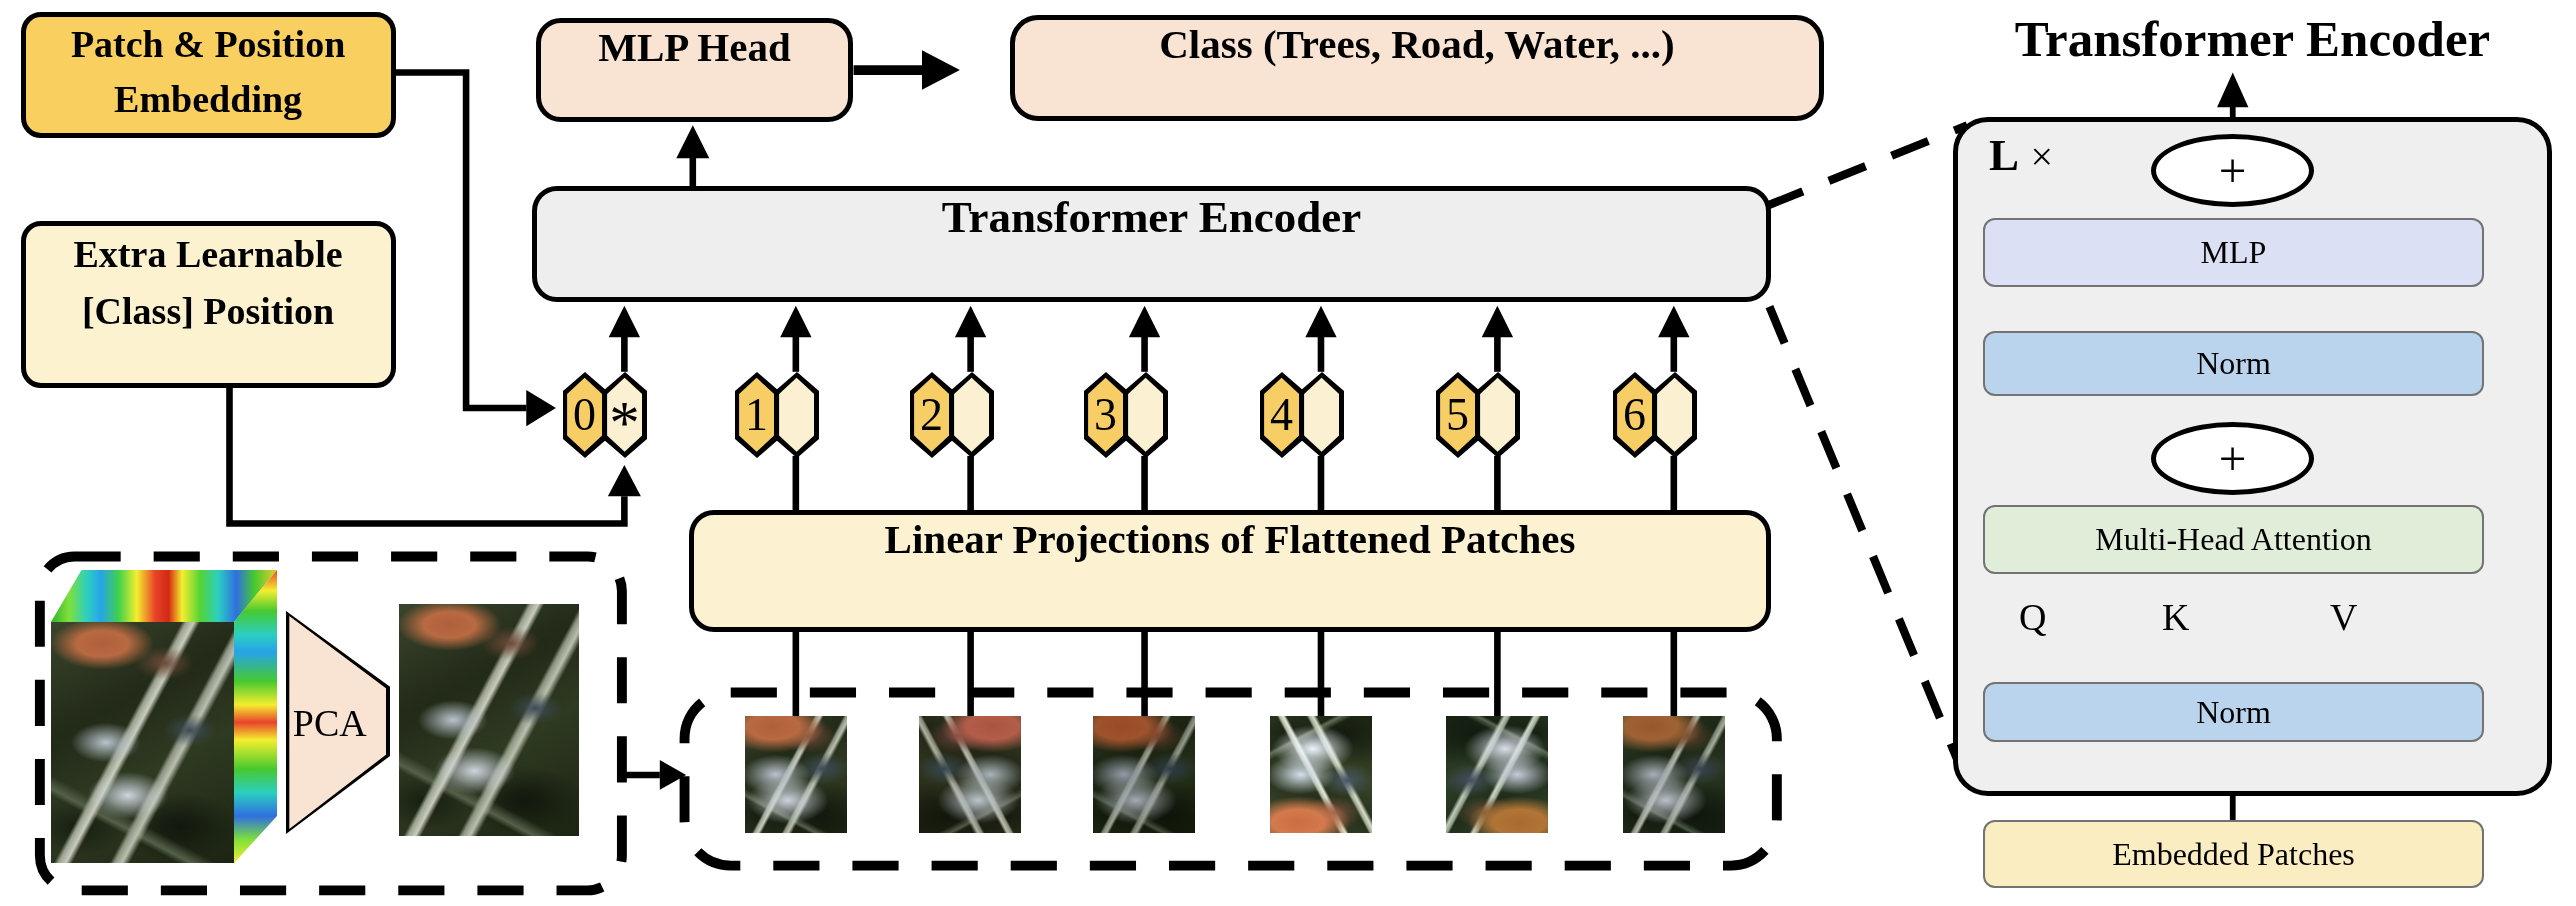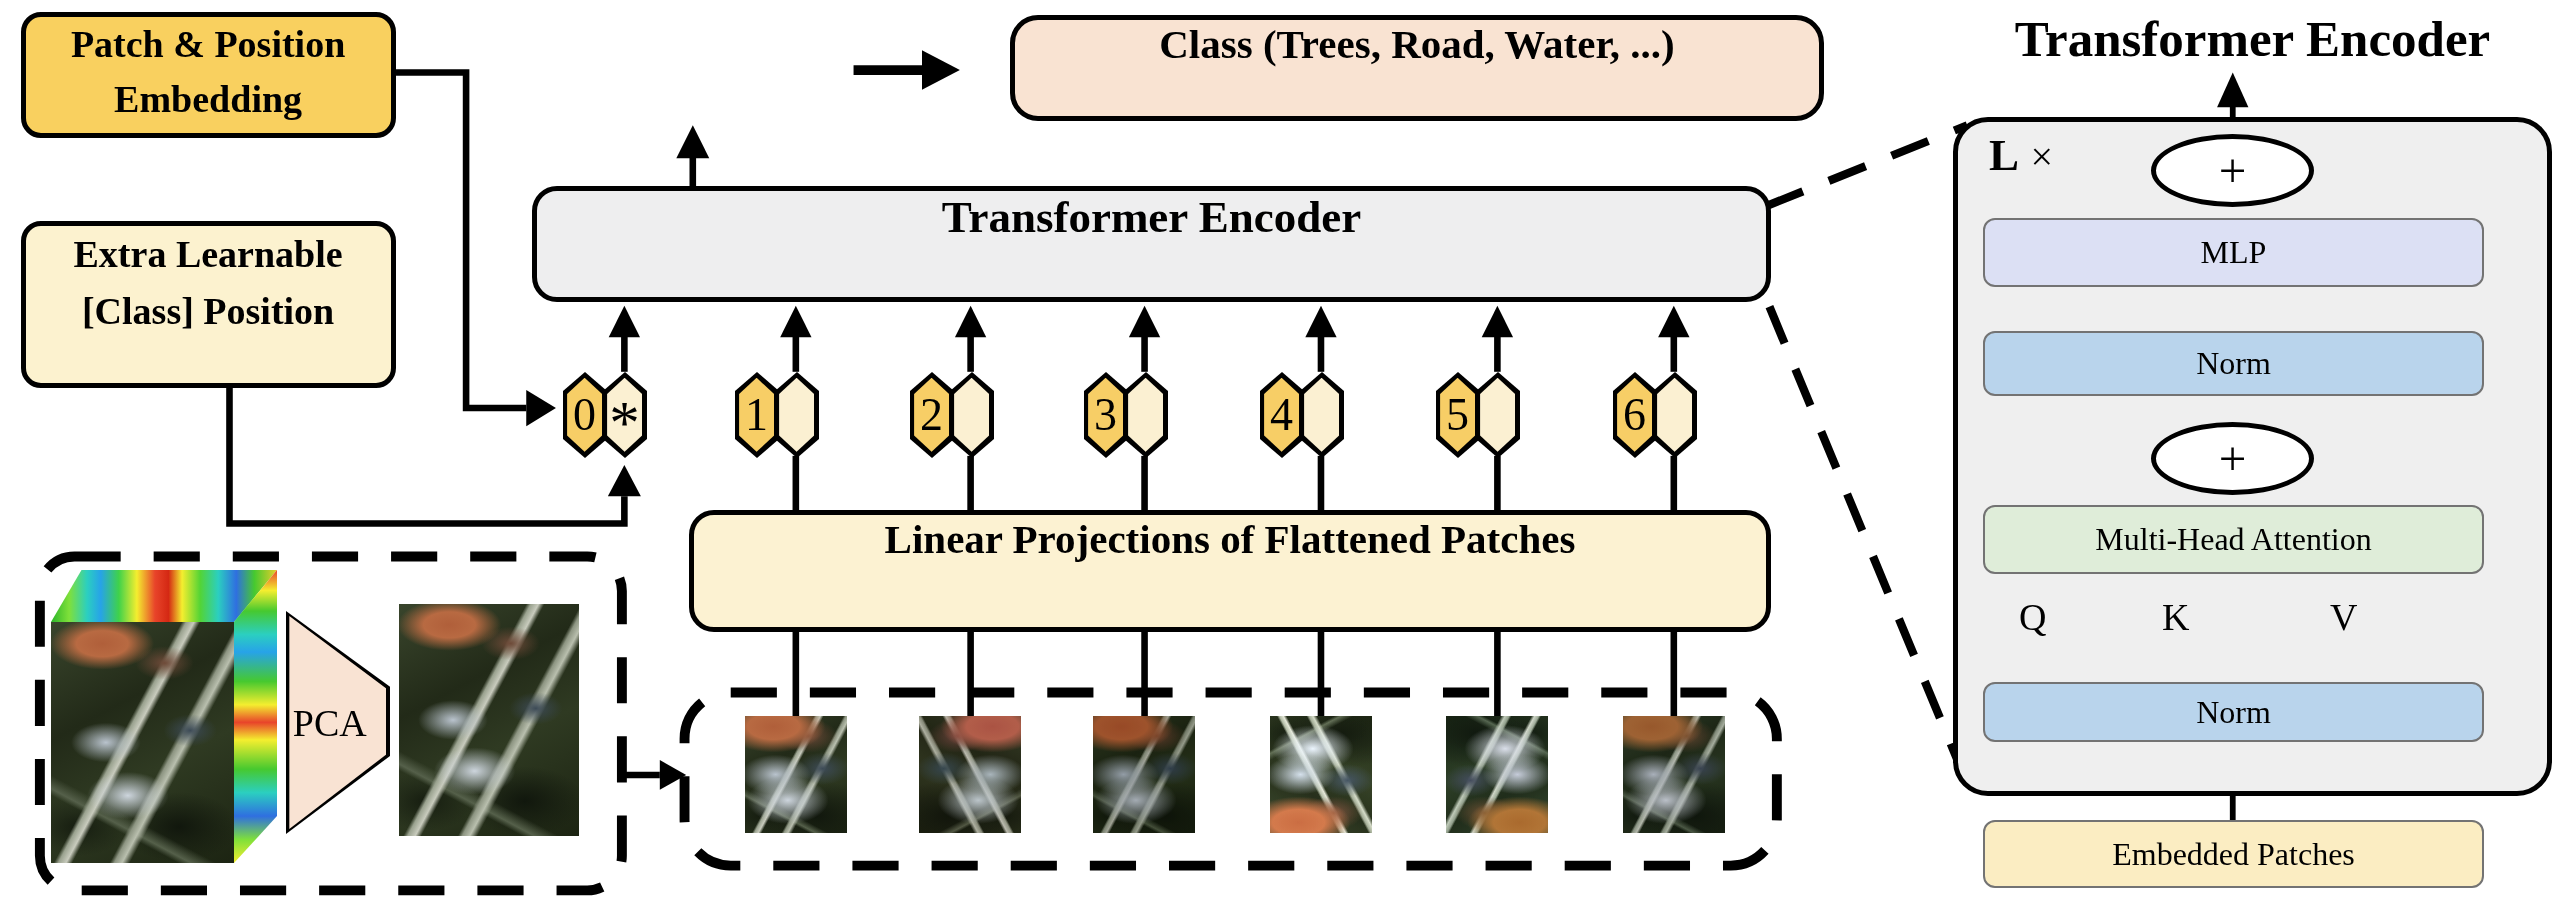--- a/index.html
+++ b/index.html
@@ -177,20 +177,23 @@
     </g>
   </svg>
 
   <div class="box b-patchpos">
     <span>Patch &amp; Position Embedding</span>
   </div>
   <div class="box b-classemb">
     <span>Extra Learnable [Class] Position</span>
   </div>
 
+  <div class="box b-mlphead">
+    <span>MLP Head</span>
+  </div>
   <div class="box b-classout">
     <span>Class (Trees, Road, Water, ...)</span>
   </div>
 
   <div class="box b-te">
     <span>Transformer Encoder</span>
   </div>
 
   <div class="token" style="left:563px">
     <div class="hex hex-gold">

